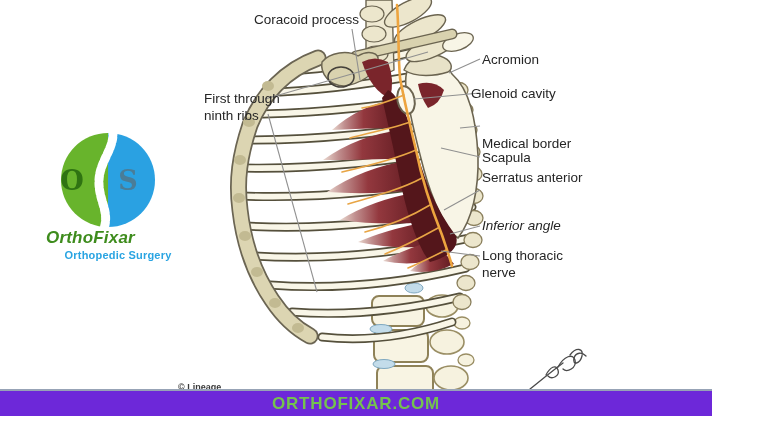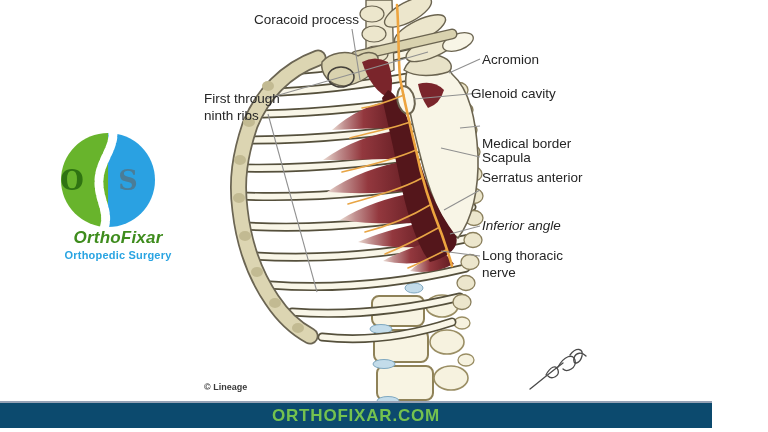--- a/index.html
+++ b/index.html
@@ -1,30 +1,30 @@
 <!DOCTYPE html>
 <html><head>
 <meta charset="utf-8">
 <style>
   html,body{margin:0;padding:0;background:#ffffff;}
   #stage{position:relative;width:712px;height:432px;background:#ffffff;overflow:hidden;
          font-family:"Liberation Sans",sans-serif;}
   #anatomy-svg{position:absolute;left:0;top:0;width:768px;height:432px;}
   .lbl{position:absolute;font:400 13.5px/17px "Liberation Sans",sans-serif;color:#262626;
        white-space:pre-line;}
-  #copyright{position:absolute;left:204px;top:382px;font:700 9px "Liberation Sans",sans-serif;color:#3a3a3a;}
+  #copyright{position:absolute;left:178px;top:382px;font:700 9px "Liberation Sans",sans-serif;color:#3a3a3a;}
   
   #logo{position:absolute;left:30px;top:120px;width:176px;height:150px;}
   #logo-mark{position:absolute;left:0;top:0;width:176px;height:118px;}
-  #brand-text{position:absolute;left:0;top:108px;width:176px;text-align:center;
+  #brand-text{position:absolute;left:16px;top:108px;width:176px;
               font:700 italic 17px "Liberation Sans",sans-serif;font-style:italic;color:#3e8c1d;letter-spacing:.2px;}
   #subtitle-text{position:absolute;left:0;top:129px;width:176px;text-align:center;
               font:700 11px "Liberation Sans",sans-serif;color:#29a4e2;letter-spacing:.2px;}
   
-  #banner{position:absolute;left:0;right:0;bottom:4px;height:25px;background:#0c4a6e;
+  #banner{position:absolute;left:0;right:0;bottom:16px;height:25px;background:#6d28d9;
           border-top:2px solid #97a3b6;display:flex;align-items:center;justify-content:center;}
   #banner span{font:700 17px "Liberation Sans",sans-serif;color:#74c24f;letter-spacing:.8px;}
 </style>
 </head>
 <body>
 
 <div id="stage">
 
   <svg id="anatomy-svg" viewBox="0 0 768 432">
     <defs>

